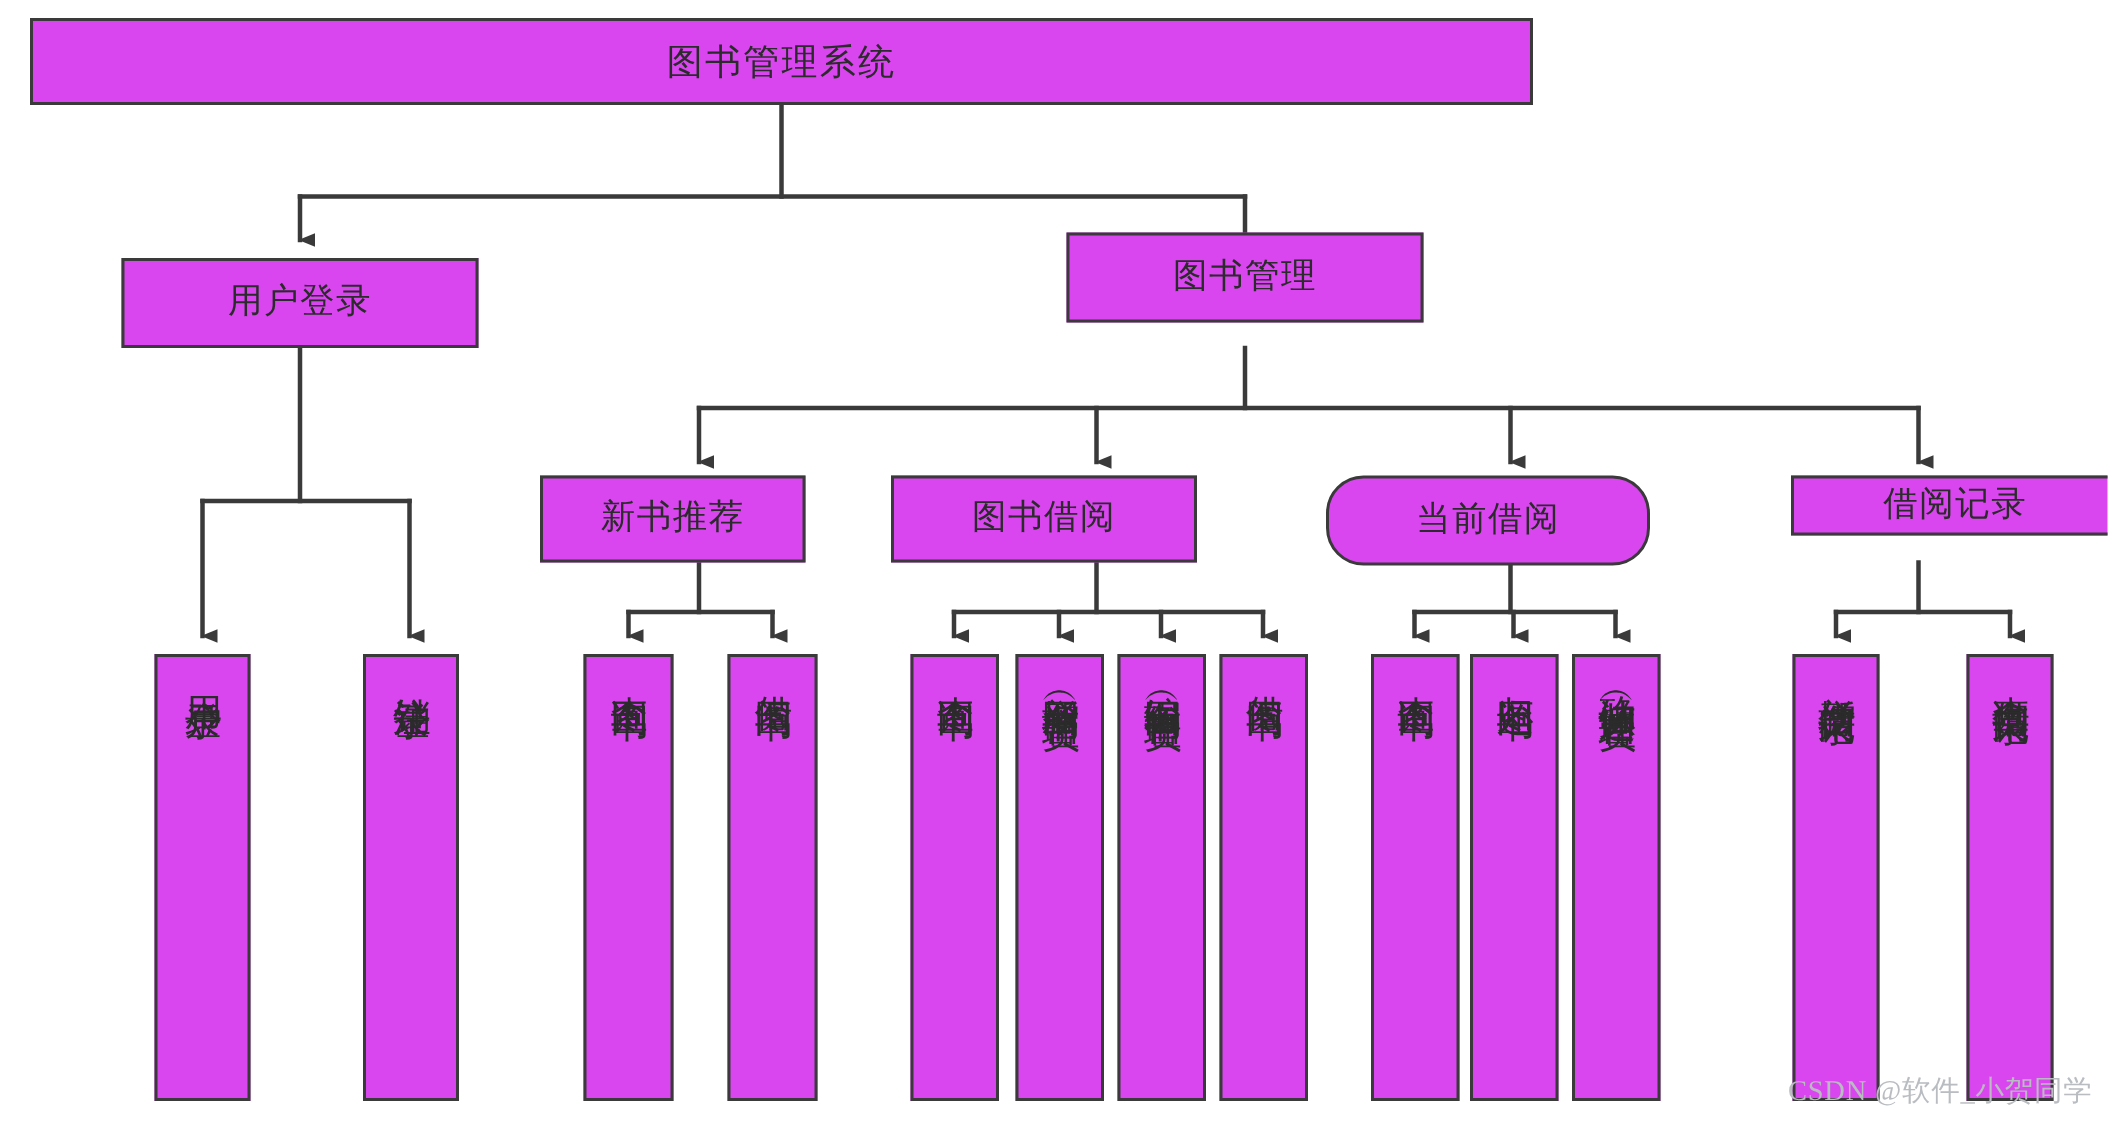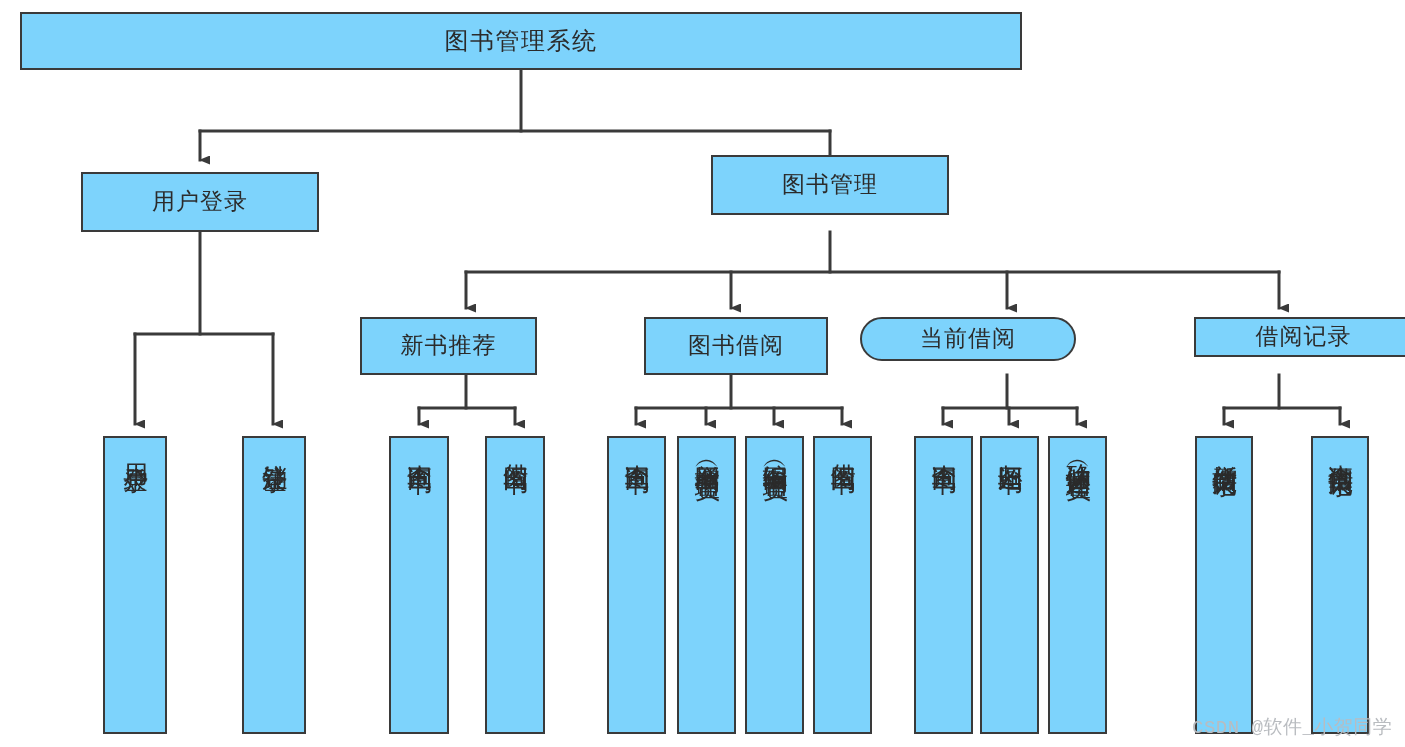--- a/index.html
+++ b/index.html
@@ -9,21 +9,21 @@
     background:#ffffff;
     font-family:"DejaVu Sans","Liberation Sans",sans-serif;
     overflow:hidden;
   }
   #canvas{position:relative;width:1405px;height:747px;}
   svg#wires{position:absolute;left:0;top:0;width:1405px;height:747px;}
 
   .node{
     position:absolute;
     box-sizing:border-box;
-    background:#7dd3fc;
+    background:#d946ef;
     border:2.5px solid #3a3a3a;
     display:flex;
     align-items:center;
     justify-content:center;
     color:#2b2b2b;
   }
   .node .txt{
     display:block;
     text-align:center;
     line-height:1.18;
@@ -48,21 +48,21 @@
     line-height:1.05;
     letter-spacing:2px;
     white-space:pre;
   }
   .watermark{
     position:absolute;
     font-size:19px;
     color:#b9bcc0;
     letter-spacing:0.5px;
     white-space:pre;
-    font-family:Liberation Mono, monospace;
+    font-family:Liberation Serif, serif;
   }
 </style>
 </head>
 <body>
 
 <div id="canvas">
 
   <svg id="wires" viewBox="0 0 1405 747" xmlns="http://www.w3.org/2000/svg">
     <defs>
       <marker id="ah" markerWidth="10" markerHeight="11" refX="4.5" refY="10" orient="auto" markerUnits="userSpaceOnUse">
@@ -120,24 +120,24 @@
   <div class="node h" style="left:81px;top:172px;width:238px;height:60px;">
     <span class="txt">用户登录</span>
   </div>
   <div class="node h" style="left:711px;top:155px;width:238px;height:60px;">
     <span class="txt">图书管理</span>
   </div>
 
   <div class="node h" style="left:360px;top:317px;width:177px;height:58px;">
     <span class="txt">新书推荐</span>
   </div>
-  <div class="node h" style="left:644px;top:317px;width:184px;height:58px;">
+  <div class="node h" style="left:594px;top:317px;width:204px;height:58px;">
     <span class="txt">图书借阅</span>
   </div>
-  <div class="node h" style="left:860px;top:317px;width:216px;height:44px;border-radius:25px;">
+  <div class="node h" style="left:884px;top:317px;width:216px;height:60px;border-radius:25px;">
     <span class="txt">当前借阅</span>
   </div>
   <div class="node h" style="left:1170px;top:317px;width:219px;height:40px;margin-left:24px;">
     <span class="txt">借阅记录</span>
   </div>
 
   <div class="node v" style="left:103px;top:436px;width:64px;height:298px;">
     <span class="txt">用户登录</span>
   </div>
   <div class="node v" style="left:242px;top:436px;width:64px;height:298px;">

